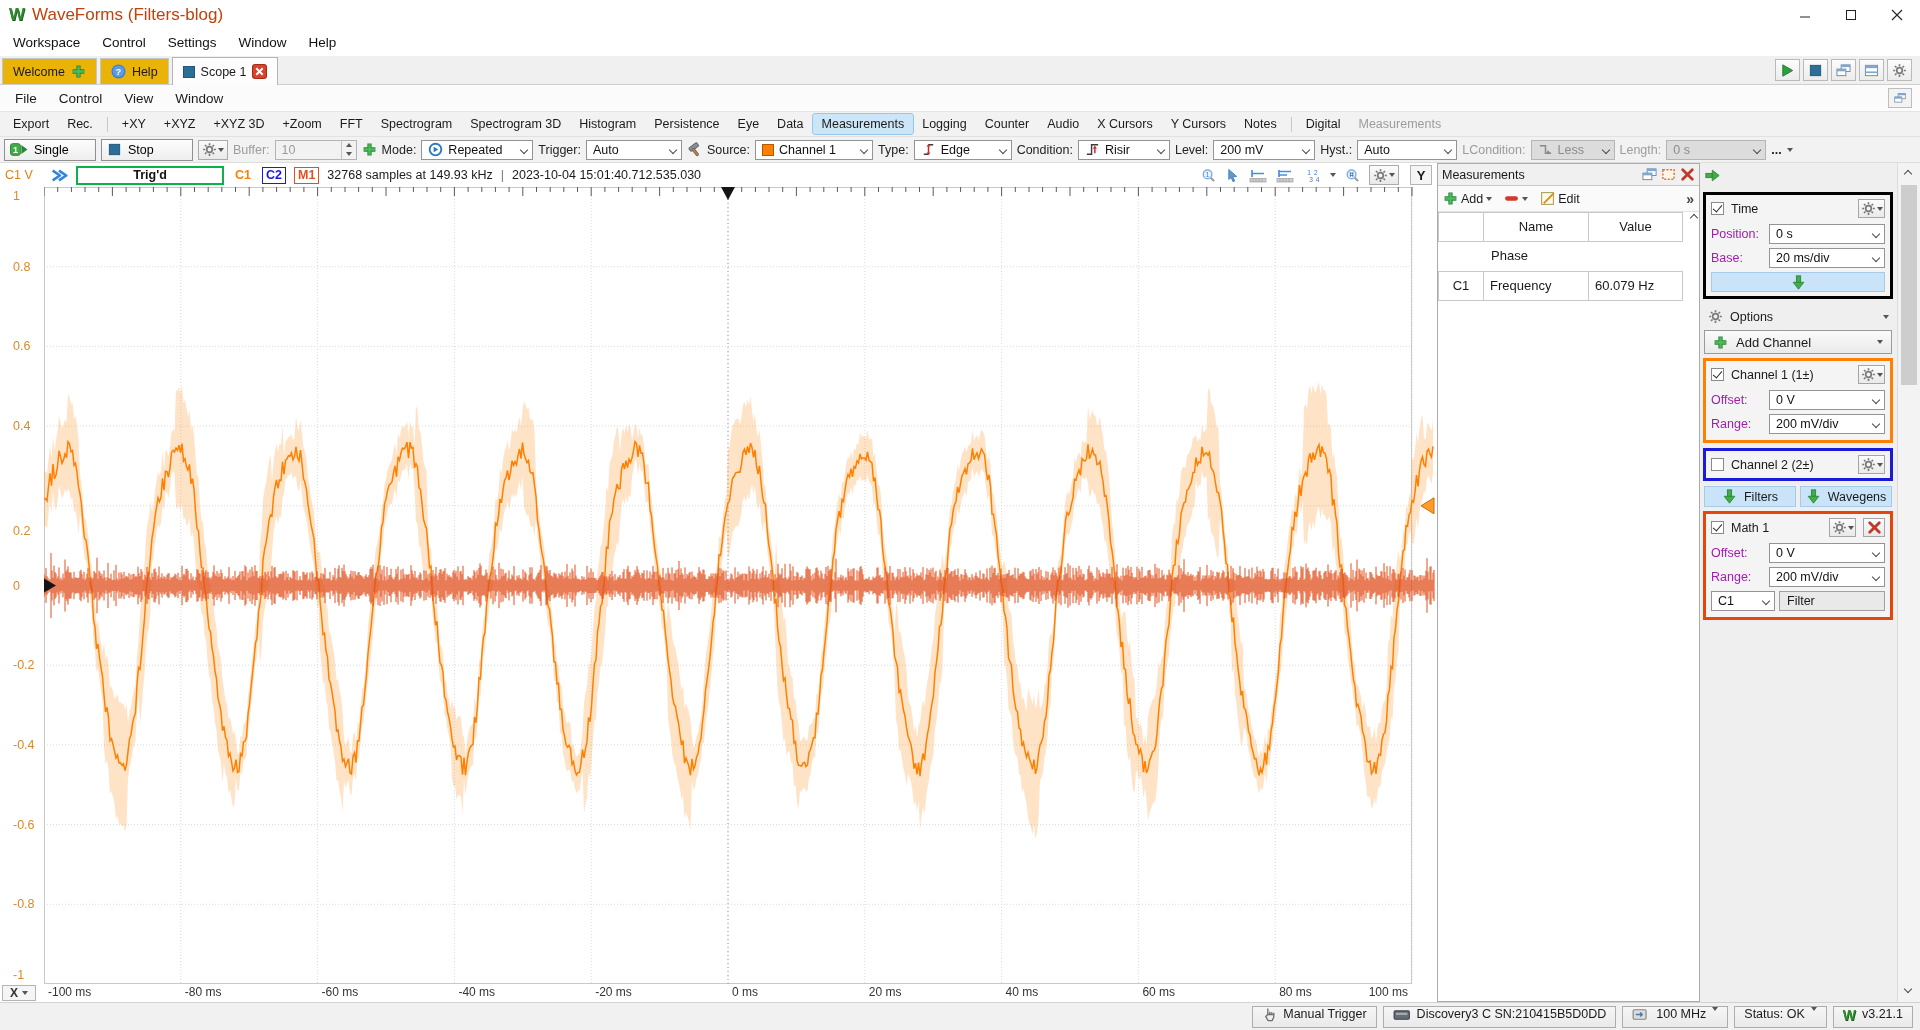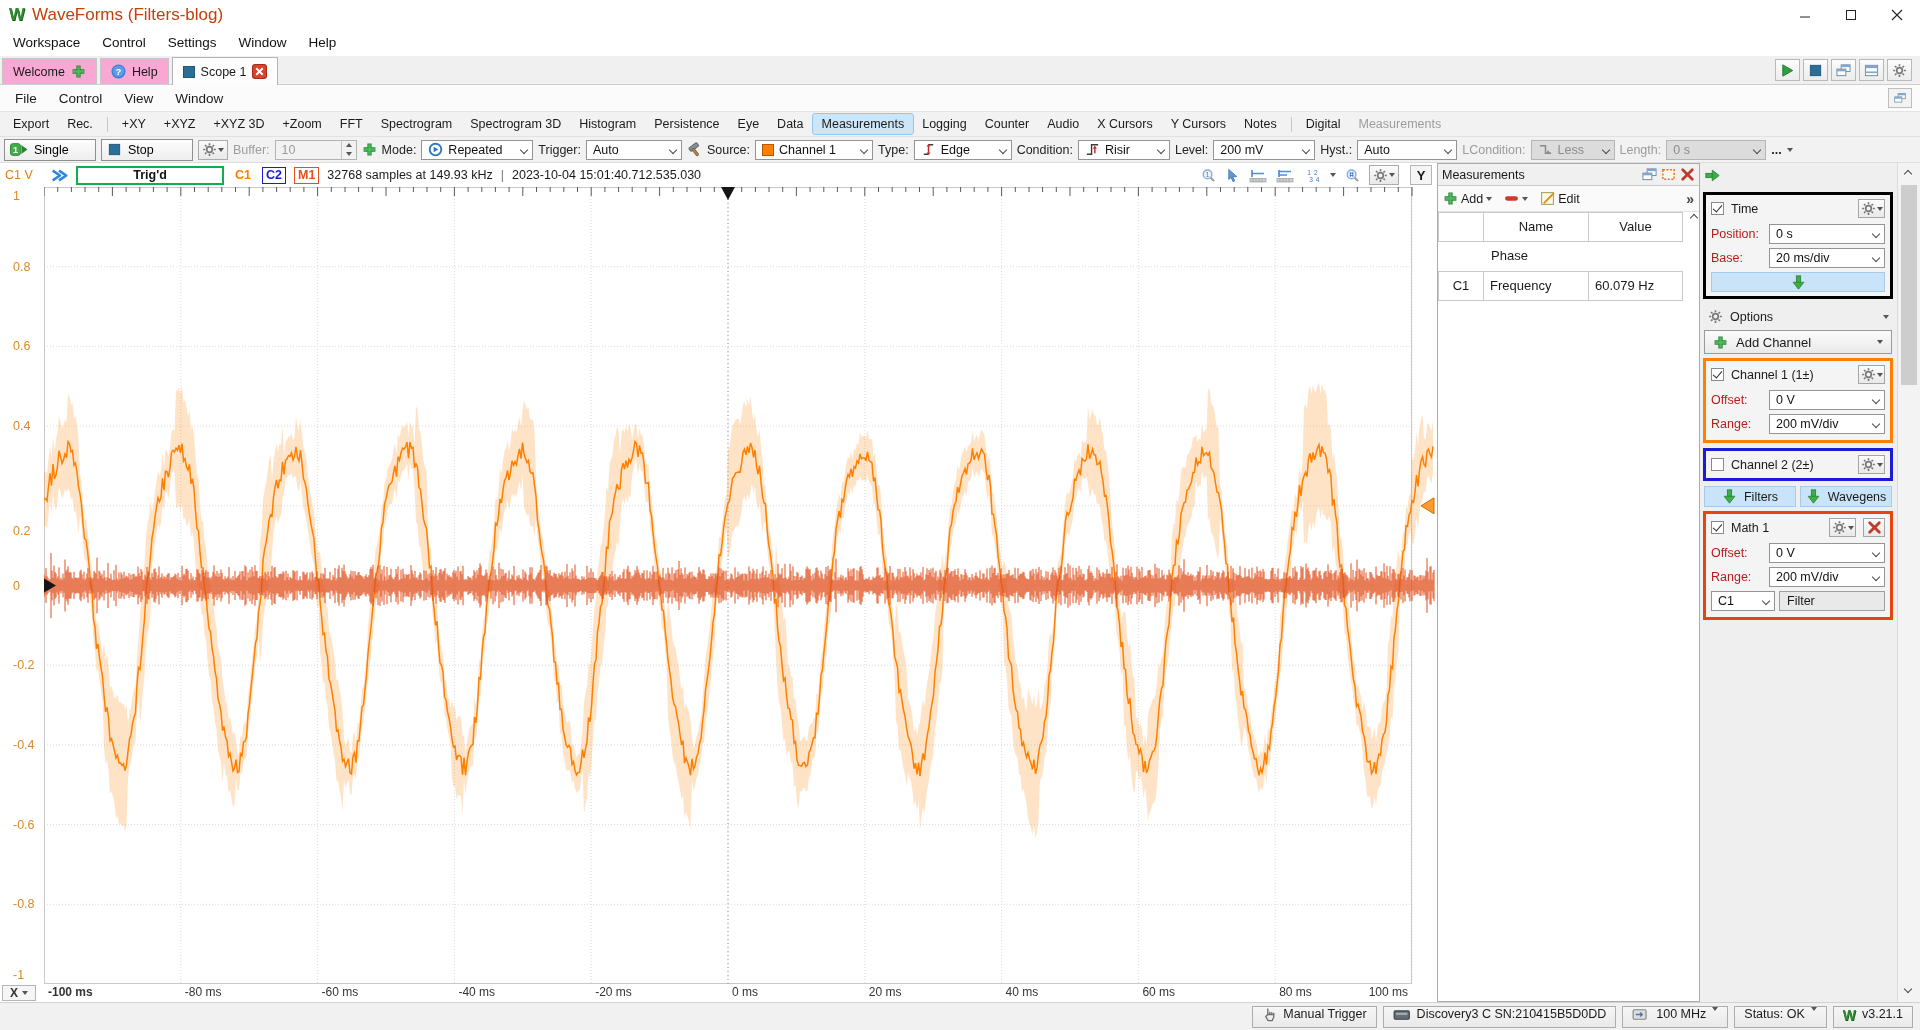--- a/index.html
+++ b/index.html
@@ -10,21 +10,21 @@
   .titlebar{position:absolute;left:0;top:0;width:1920px;height:29px;background:#fff;display:flex;align-items:center}
   .wlogo{font-weight:bold;font-size:17px;color:#2E8B2E;margin:0 7px 0 9px;text-shadow:0.5px 0.5px 0 #145214}
   .title-text{font-size:17px;color:#c2410c}
   .winbtns{margin-left:auto;display:flex;height:29px}
   .winbtn{width:46px;height:29px;display:flex;align-items:center;justify-content:center;color:#222}
   
   .menubar{position:absolute;left:0;top:29px;width:1920px;height:27px;background:#fff;display:flex;align-items:center;padding-left:2px}
   .menubar .mitem{padding:4px 11px;font-size:13.5px;color:#111}
   
   .tabbar{position:absolute;left:0;top:56px;width:1920px;height:29px;background:#F0F0F0;border-bottom:1px solid #CFCFCF;display:flex;align-items:flex-end}
-  .tab{height:26px;margin:0 1px 0 2px;display:flex;align-items:center;gap:6px;padding:0 10px;background:#f9a8d4;border:1px solid #C6C6C6;border-bottom:none;font-size:12.5px}
+  .tab{height:26px;margin:0 1px 0 2px;display:flex;align-items:center;gap:6px;padding:0 10px;background:#eab308;border:1px solid #C6C6C6;border-bottom:none;font-size:12.5px}
   .tab.active{background:#FDFDFD;height:28px;border-color:#B4B4B4;position:relative;z-index:2;margin-bottom:-1px}
   .tabbar-icons{margin-left:auto;display:flex;gap:3px;padding:0 8px 3px 0}
   .tbtn{width:25px;height:22px;border:1px solid #B9B9B9;background:linear-gradient(#FCFCFC,#ECECEC);display:flex;align-items:center;justify-content:center}
   
   .scopemenu{position:absolute;left:0;top:85px;width:1920px;height:27px;background:#FBFBFB;border-bottom:1px solid #E4E4E4;display:flex;align-items:center;padding-left:4px}
   .scopemenu .mitem{padding:4px 11px;font-size:13.5px}
   .scopemenu .rbtn{margin-left:auto;margin-right:8px;width:24px;height:20px;border:1px solid #BDBDBD;background:#F3F3F3;display:flex;align-items:center;justify-content:center}
   
   .toolbar{position:absolute;left:0;top:112px;width:1920px;height:25px;background:#F2F2F2;border-bottom:1px solid #E2E2E2;display:flex;align-items:center;padding-left:4px}
   .titem{padding:3px 9px;white-space:nowrap;border-radius:2px}
@@ -84,21 +84,21 @@
   .grp{border:3px solid #000;background:#F4F4F4;margin:3px 4px 5px 3px;padding:2px 5px}
   .grp.orange{border-color:#FF8000}
   .grp.blue{border-color:#1A1AD8}
   .grp.verm{border-color:#E8450A}
   .ghead{display:flex;align-items:center;gap:7px;height:23px;font-size:12.5px}
   .gbtn{margin-left:auto;width:27px;height:19px;border:1px solid #A5A5A5;background:linear-gradient(#FCFCFC,#E9E9E9);display:flex;align-items:center;justify-content:center;gap:1px}
   .xbtn2{width:22px;height:19px;border:1px solid #A5A5A5;background:linear-gradient(#FCFCFC,#E9E9E9);display:flex;align-items:center;justify-content:center}
   .cb{width:13px;height:13px;background:#fff;border:1px solid #8A8A8A;position:relative;flex:none}
   .cb.checked::after{content:"";position:absolute;left:3px;top:0px;width:4px;height:8px;border-right:1.8px solid #2A2A2A;border-bottom:1.8px solid #2A2A2A;transform:rotate(40deg)}
   .frow{display:flex;align-items:center;margin:4px 0}
-  .flbl{width:58px;font-size:12.5px;color:#b91c1c}
+  .flbl{width:58px;font-size:12.5px;color:#a21caf}
   .frow .combo{flex:1}
   .collapsebtn{height:20px;margin:3px 0 2px;background:#C9E4F8;border:1px solid #A5CBE8;display:flex;align-items:center;justify-content:center}
   .oprow{display:flex;align-items:center;gap:7px;height:25px;padding:0 8px;font-size:12.5px}
   .oprow .tri-dn{margin-left:auto}
   .addch{height:24px;margin:1px 5px 4px 4px;border:1px solid #9A9A9A;background:linear-gradient(#FBFBFB,#E9E9E9);display:flex;align-items:center;gap:8px;padding:0 8px;font-size:13px}
   .addch .tri-dn{margin-left:auto}
   .fwrow{display:flex;gap:4px;margin:2px 5px 4px 4px}
   .fwbtn{flex:1;height:21px;background:#C9E4F8;border:1px solid #A5CBE8;display:flex;align-items:center;justify-content:center;gap:7px;font-size:12.5px}
   .filterbtn{flex:1;height:20px;margin-left:4px;border:1px solid #A0A0A0;background:#E9E9E9;display:flex;align-items:center;padding-left:7px;font-size:12.5px}
   
@@ -625,21 +625,21 @@
         <path d="M677 0 L691 0 L684 13 Z" fill="#151515"></path>
         <path d="M0 391.5 L12 398.5 L0 405.5 Z" fill="#151515"></path>
         <path d="M1390 310.8 L1377 318.8 L1390 326.8 Z" fill="#FF9A2E" stroke="#C87000"></path>
       </svg>
   </div>
   <div class="xaxisrow" id="xaxisrow">
     <span class="xbtn" style="position:absolute">
       <b>X</b>
         <i class="tri-dn"></i>
     </span>
-  <span style="left: 48px; font-weight: bold;">-100 ms</span>
+  <span style="left: 48px;">-100 ms</span>
       <span style="left: 184.8px;">-80 ms</span>
       <span style="left: 321.6px;">-60 ms</span>
       <span style="left: 458.4px;">-40 ms</span>
       <span style="left: 595.2px;">-20 ms</span>
       <span style="left: 732px;">0 ms</span>
       <span style="left: 868.8px;">20 ms</span>
       <span style="left: 1005.6px;">40 ms</span>
       <span style="left: 1142.4px;">60 ms</span>
       <span style="left: 1279.2px;">80 ms</span>
       <span style="width: 50px; text-align: right; left: 1358px;">100 ms</span>

